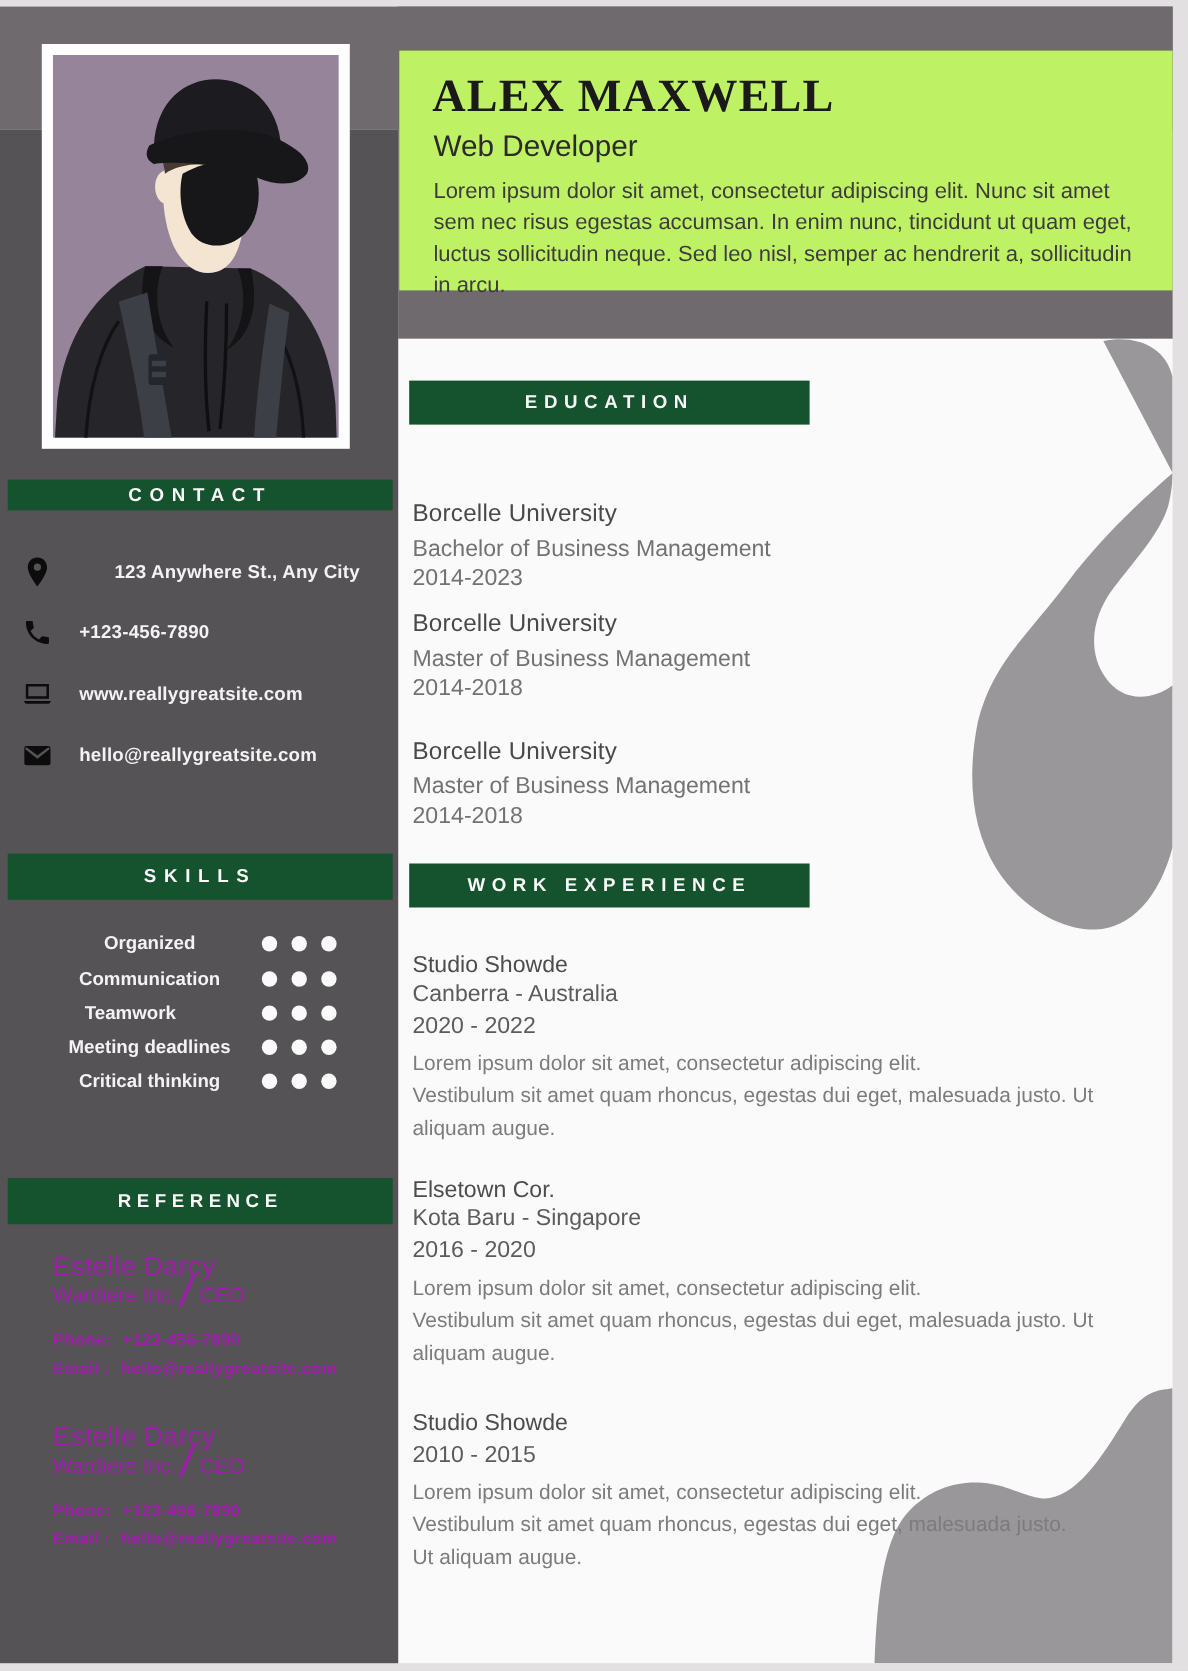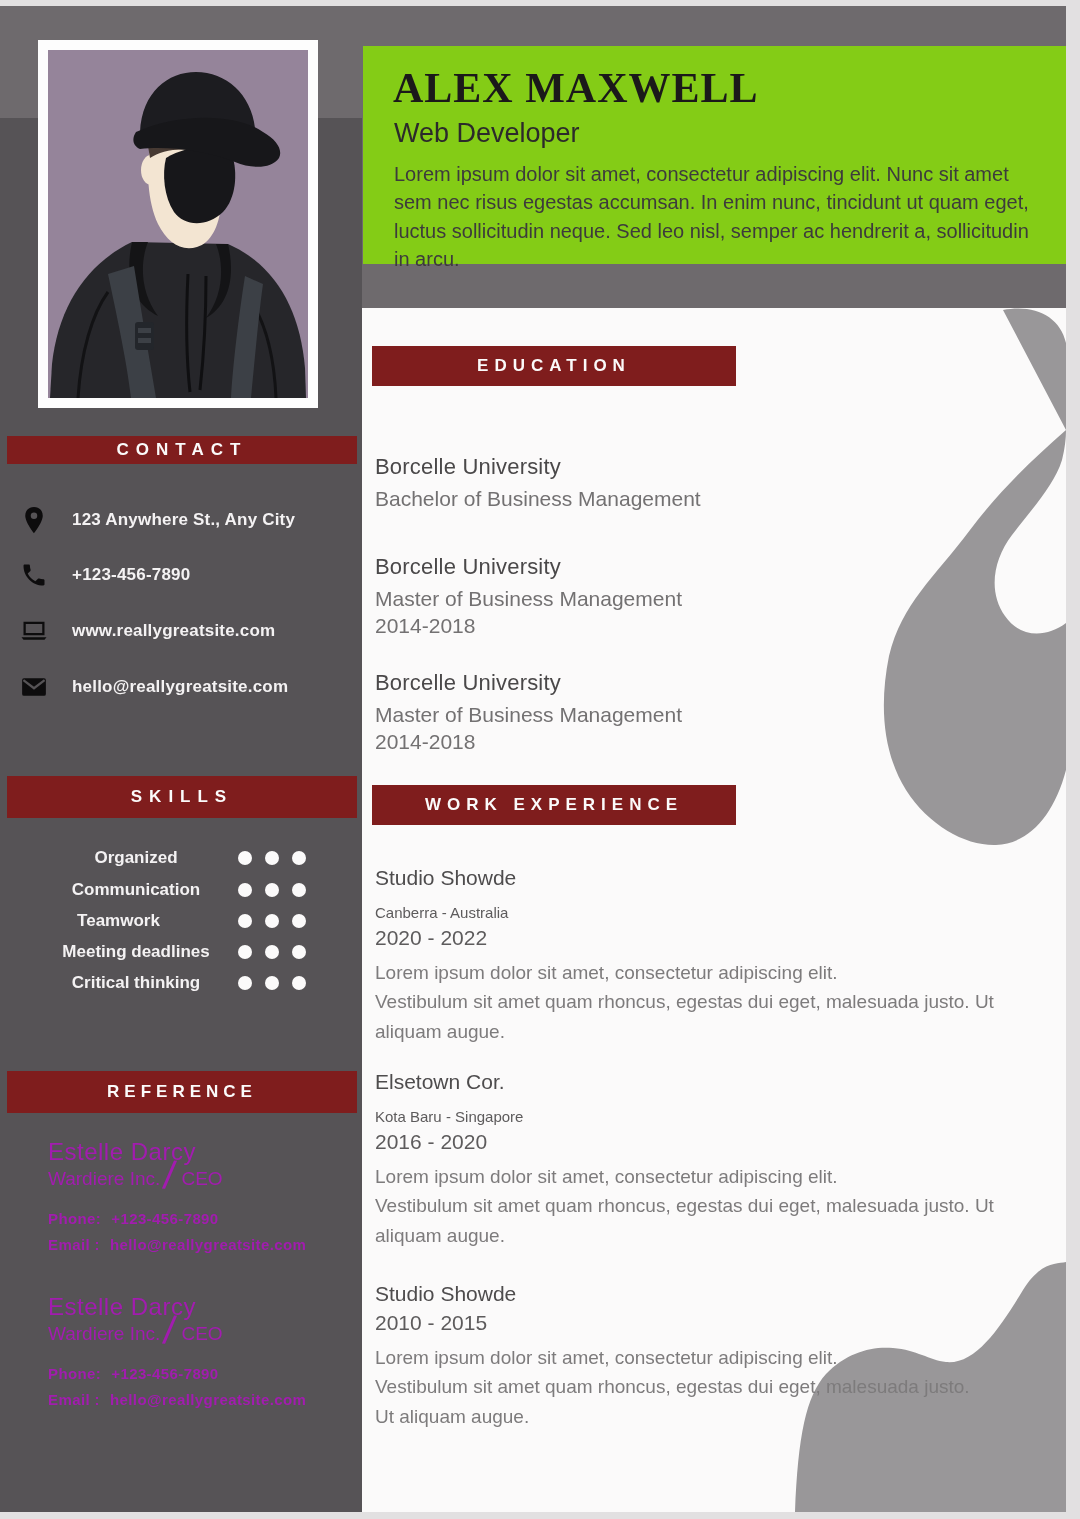--- a/index.html
+++ b/index.html
@@ -11,33 +11,33 @@
   .abs{position:absolute;}
 
   
   .top-band{left:0;top:6px;width:1066px;height:112px;background:#6e6a6d;z-index:1;}
   .right-band{left:362px;top:6px;width:704px;height:302px;background:#6e6a6d;z-index:1;}
   .sidebar{left:0;top:118px;width:362px;height:1394px;background:#565356;z-index:2;}
   .content-white{left:362px;top:308px;width:704px;height:1204px;background:#fbfafa;z-index:1;}
   .blob-layer{left:362px;top:308px;width:704px;height:1204px;z-index:2;pointer-events:none;}
 
   
-  .header-box{left:363px;top:46px;width:703px;height:218px;background:#84cc16;z-index:3;padding:0;}
+  .header-box{left:363px;top:46px;width:703px;height:218px;background:#bef264;z-index:3;padding:0;}
   .header-name{position:absolute;left:30px;top:18px;font-family:"Liberation Serif","DejaVu Serif",serif;
     font-size:42px;font-weight:bold;color:#1b191a;letter-spacing:1px;}
   .header-role{position:absolute;left:31px;top:72px;font-size:27px;color:#2c2a2b;}
   .header-summary{position:absolute;left:31px;top:114px;width:650px;font-size:20px;line-height:1.42;color:#3d3b3c;}
 
   
   .photo-frame{left:38px;top:40px;width:280px;height:368px;background:#fdfdfd;z-index:4;
     box-sizing:border-box;padding:10px;}
   .photo-frame svg{display:block;width:100%;height:100%;}
 
   
-  .bar{background:#7f1d1d;color:#fbfafa;display:flex;align-items:center;justify-content:center;
+  .bar{background:#14532d;color:#fbfafa;display:flex;align-items:center;justify-content:center;
     font-weight:bold;font-size:17px;letter-spacing:6px;z-index:5;}
   .bar-contact{left:7px;top:436px;width:350px;height:28px;letter-spacing:7px;}
   .bar-skills{left:7px;top:776px;width:350px;height:42px;letter-spacing:7px;}
   .bar-reference{left:7px;top:1071px;width:350px;height:42px;letter-spacing:5px;}
   .bar-education{left:372px;top:346px;width:364px;height:40px;}
   .bar-work{left:372px;top:785px;width:364px;height:40px;}
 
   
   .contact-row{left:18px;width:330px;height:36px;display:flex;align-items:center;z-index:5;color:#f4f2f3;}
   .contact-row .cicon{width:32px;height:32px;flex:0 0 32px;margin-right:22px;display:flex;align-items:center;justify-content:center;}
@@ -58,21 +58,21 @@
   .ref-line.first{margin-top:20px;}
 
   
   .edu-item{left:375px;width:660px;z-index:5;margin-top:48px;}
   .edu-school{font-size:22px;color:#4a4849;letter-spacing:.2px;}
   .edu-degree{font-size:21px;color:#737172;margin-top:7px;}
   .edu-years{font-size:21px;color:#737172;margin-top:3px;}
 
   .work-item{left:375px;width:680px;z-index:5;}
   .work-company{font-size:21px;color:#4e4c4d;}
-  .work-location{font-size:15px;color:#5d5b5c;margin-top:14px;}
+  .work-location{font-size:21px;color:#5d5b5c;margin-top:2px;}
   .work-years{font-size:21px;color:#5d5b5c;margin-top:5px;}
   .work-desc{font-size:19px;line-height:1.55;color:#7d7b7c;margin-top:8px;}
   .work-desc .dline{display:block;}
   .w-narrow{width:610px;}
 </style>
 </head>
 <body>
 
 <div id="canvas">
 
@@ -142,21 +142,21 @@
       <path d="M158,226 C158,264 156,304 152,340" stroke="#0f0f11" stroke-width="3" fill="none"></path>
     </svg>
   </div>
 
   <div class="abs bar bar-contact">CONTACT</div>
   <div class="abs bar bar-skills">SKILLS</div>
   <div class="abs bar bar-reference">REFERENCE</div>
   <div class="abs bar bar-education">EDUCATION</div>
   <div class="abs bar bar-work">WORK EXPERIENCE</div>
 
-  <div class="abs contact-row" style="top:502px;">
+  <div class="abs contact-row" style="top:502px;gap:32px;">
     <span class="cicon">
       <svg width="30" height="30" viewBox="0 0 24 24">
           <path fill="#0d0c0d" d="M12 1.5c-4 0-7 3-7 7 0 5.2 7 14 7 14s7-8.8 7-14c0-4-3-7-7-7zm0 9.6a2.6 2.6 0 1 1 0-5.2 2.6 2.6 0 0 1 0 5.2z"></path>
         </svg>
     </span>
     <span class="ctext">123 Anywhere St., Any City</span>
   </div>
   <div class="abs contact-row" style="top:557px;">
     <span class="cicon">
       <svg width="28" height="28" viewBox="0 0 24 24">
@@ -246,20 +246,21 @@
       <span class="lbl">Phone:</span><span>+123-456-7890</span>
     </div>
     <div class="ref-line">
       <span class="lbl">Email :</span><span>hello@reallygreatsite.com</span>
     </div>
   </div>
 
   <div class="abs edu-item" style="top:406px;">
     <div class="edu-school">Borcelle University</div>
     <div class="edu-degree">Bachelor of Business Management</div>
+    <div class="edu-years">2014-2023</div>
   </div>
   <div class="abs edu-item" style="top:506px;">
     <div class="edu-school">Borcelle University</div>
     <div class="edu-degree">Master of Business Management</div>
     <div class="edu-years">2014-2018</div>
   </div>
   <div class="abs edu-item" style="top:622px;">
     <div class="edu-school">Borcelle University</div>
     <div class="edu-degree">Master of Business Management</div>
     <div class="edu-years">2014-2018</div>

